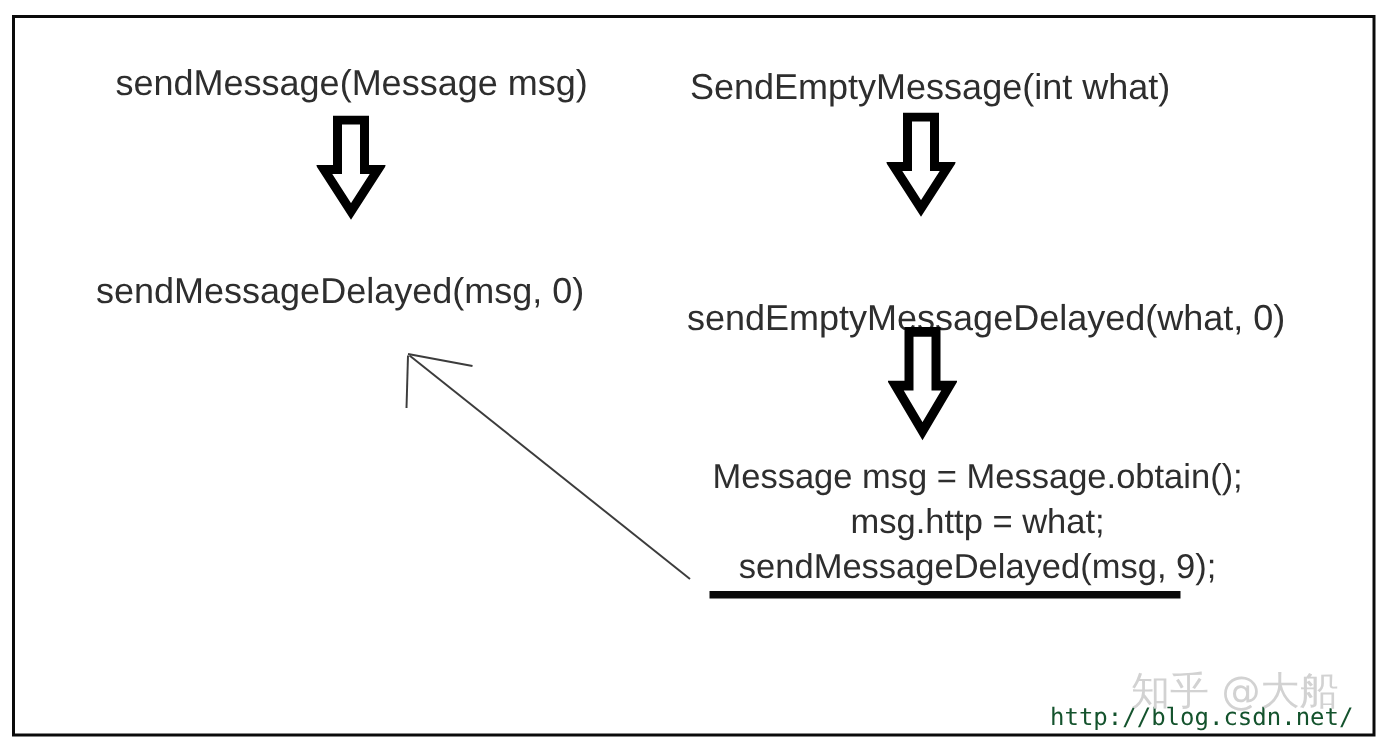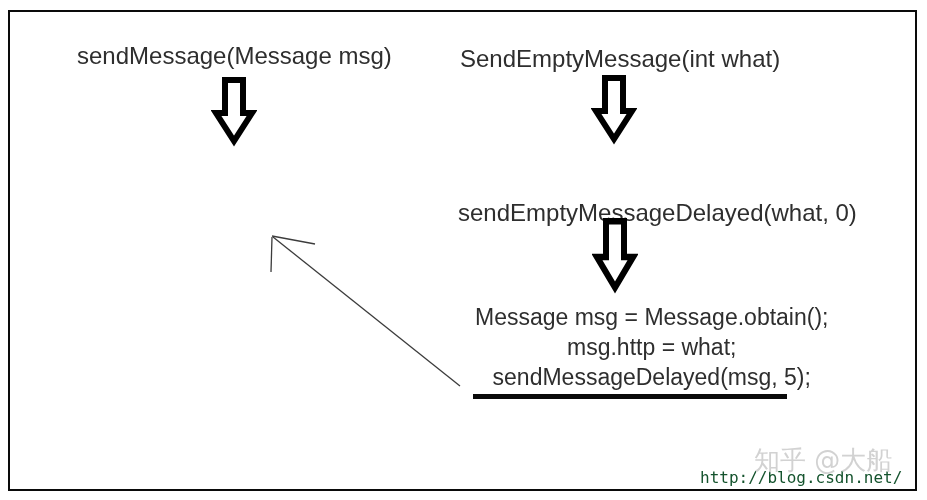--- a/index.html
+++ b/index.html
@@ -83,31 +83,32 @@
   <div class="label" id="flow-left-step1">sendMessage(Message msg)</div>
 
   <svg class="block-arrow" id="arrow-1" viewBox="0 0 46 70">
     <polygon points="14,3 32,3 32,36 41,36 23,64 5,36 14,36" fill="#ffffff" stroke="#000000" stroke-width="6" stroke-linejoin="miter" stroke-miterlimit="12"></polygon>
   </svg>
 
   <svg class="block-arrow" id="arrow-2" viewBox="0 0 46 70">
     <polygon points="14,3 32,3 32,36 41,36 23,64 5,36 14,36" fill="#ffffff" stroke="#000000" stroke-width="6" stroke-linejoin="miter" stroke-miterlimit="12"></polygon>
   </svg>
 
+  <div class="label" id="flow-left-step2">sendMessageDelayed(msg, 0)</div>
 
   <div class="label" id="flow-right-step2">sendEmptyMessageDelayed(what, 0)</div>
 
   <svg class="block-arrow" id="arrow-3" viewBox="0 0 46 70" preserveAspectRatio="none">
     <polygon points="14,3 32,3 32,36 41,36 23,64 5,36 14,36" fill="#ffffff" stroke="#000000" stroke-width="6" stroke-linejoin="miter" stroke-miterlimit="12"></polygon>
   </svg>
 
   <div class="code-block">
     <div>Message msg = Message.obtain();</div>
     <div>msg.http = what;</div>
-    <div>sendMessageDelayed(msg, 5);</div>
+    <div>sendMessageDelayed(msg, 9);</div>
   </div>
   <div class="code-underline"></div>
 
   <svg id="thin-arrow-overlay" viewBox="0 0 927 500">
     <line x1="460" y1="386" x2="273" y2="237" stroke="#3c3c3c" stroke-width="1.3"></line>
     <line x1="272" y1="236" x2="315" y2="244" stroke="#3c3c3c" stroke-width="1.3"></line>
     <line x1="272" y1="237" x2="271" y2="272" stroke="#3c3c3c" stroke-width="1.3"></line>
   </svg>
 
   <div class="wm-url">http://blog.csdn.net/</div>

